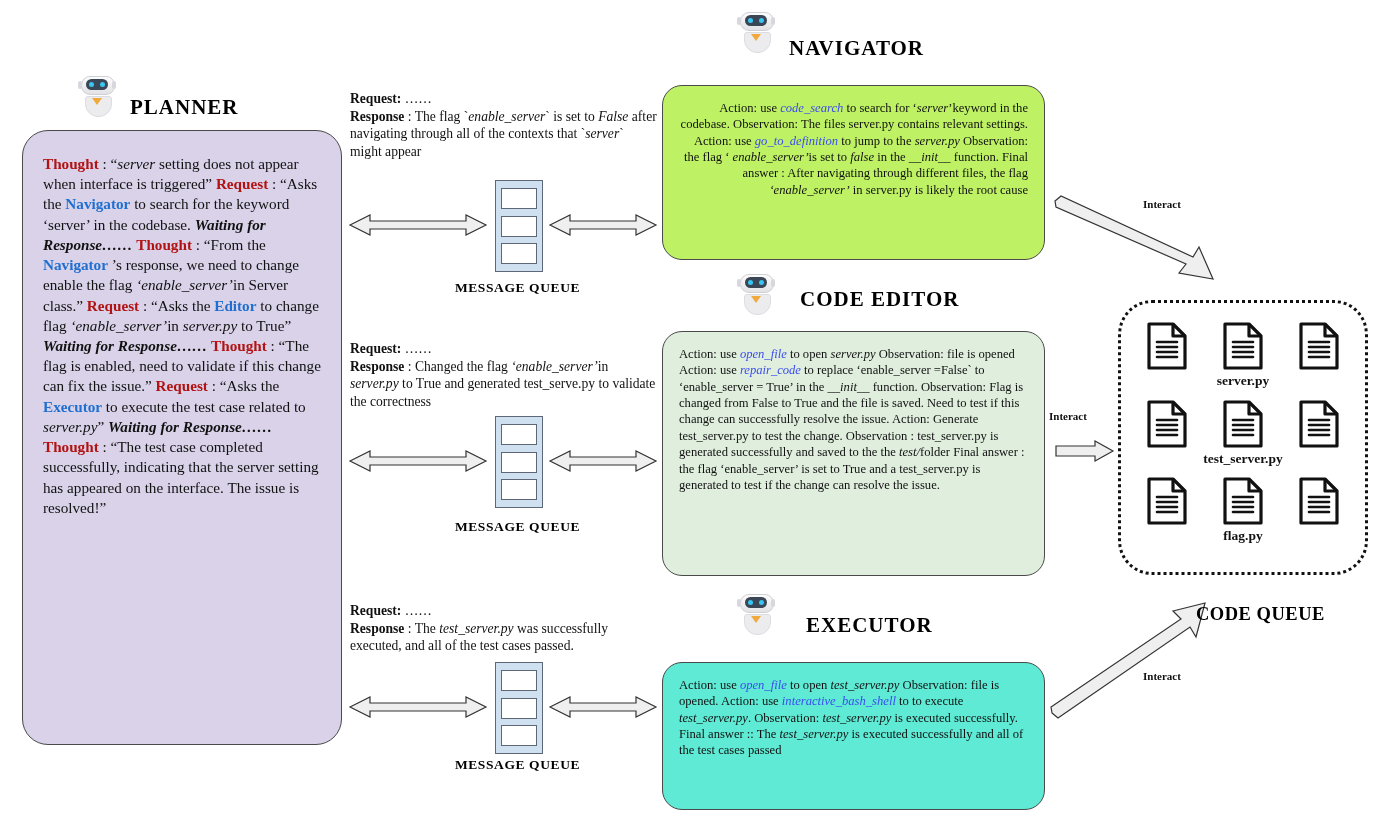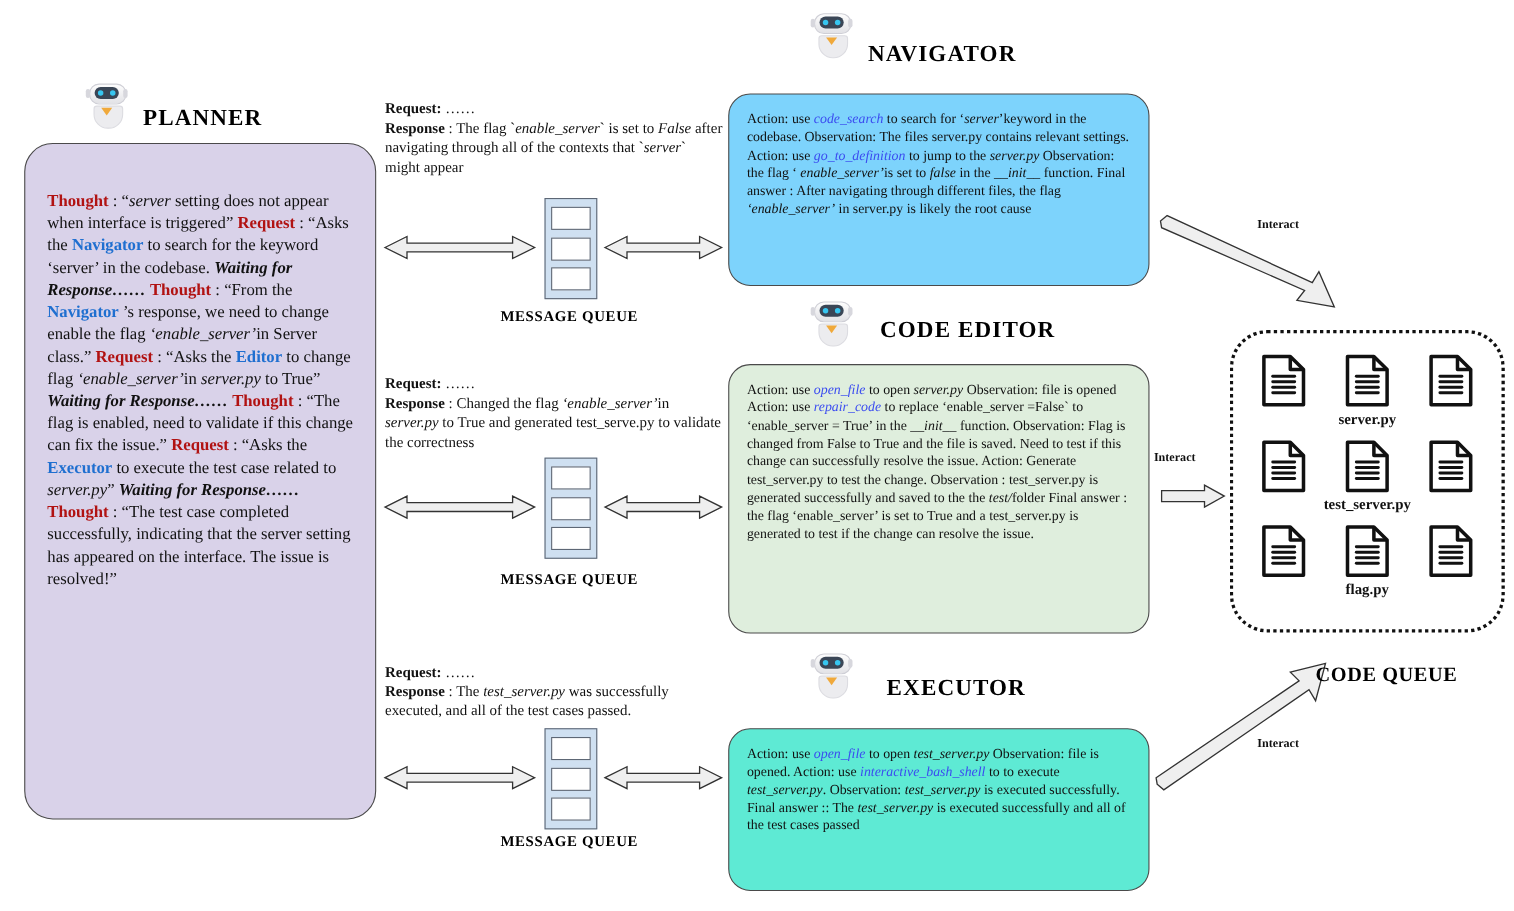--- a/index.html
+++ b/index.html
@@ -39,22 +39,22 @@
     font-family:"Liberation Serif", serif;font-weight:bold;font-size:21px;
     letter-spacing:1px;color:#000;
   }
 
   
   .panel{
     border:1px solid #4a4a4a;border-radius:20px;
     box-sizing:border-box;padding:14px 16px;
     font-size:12.6px;line-height:1.30;color:#111;
   }
-  .panel.planner{background:#d9d2e9;border-radius:26px;padding:42px 20px;font-size:15.2px;line-height:1.33;}
-  .panel.nav{background:#7dd3fc;}
+  .panel.planner{background:#d9d2e9;border-radius:26px;padding:23px 20px;font-size:15.2px;line-height:1.33;}
+  .panel.nav{background:#bef264;text-align:right;}
   .panel.editor{background:#dfeedd;}
   .panel.exec{background:#5eead4;}
   .red{color:#b11212;font-weight:bold;}
   .blue{color:#1f6fd0;font-weight:bold;}
   .tool{color:#3b4cf0;font-style:italic;}
   .it{font-style:italic;}
   .bi{font-weight:bold;font-style:italic;}
 
   
   .msgtext{font-size:13.6px;line-height:1.30;color:#111;}

